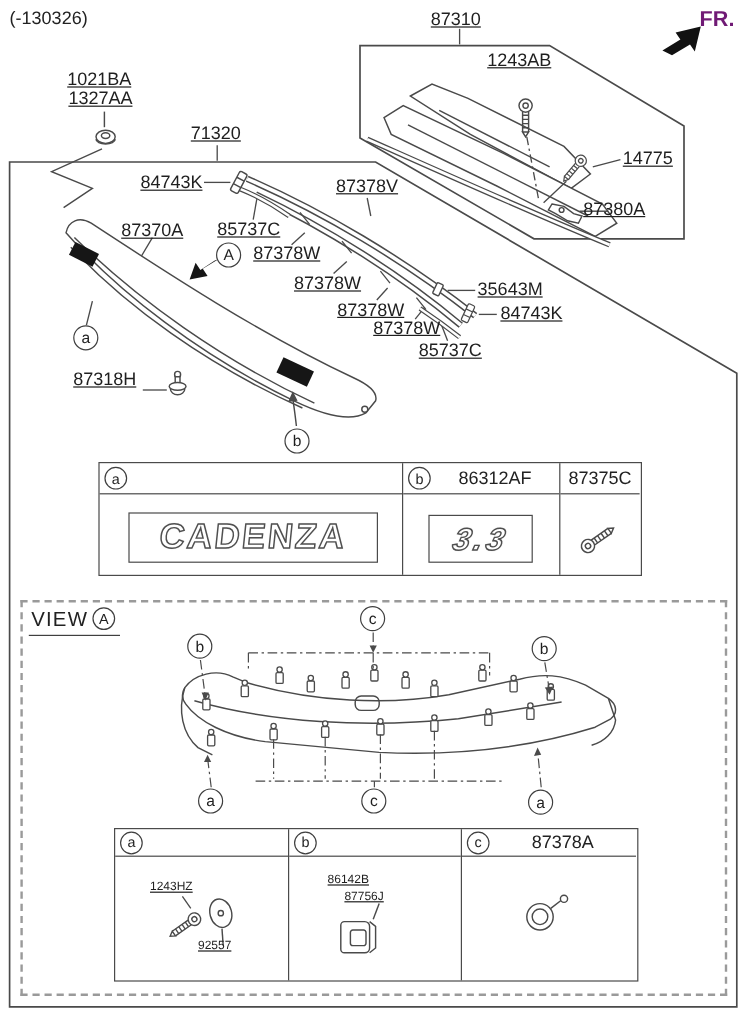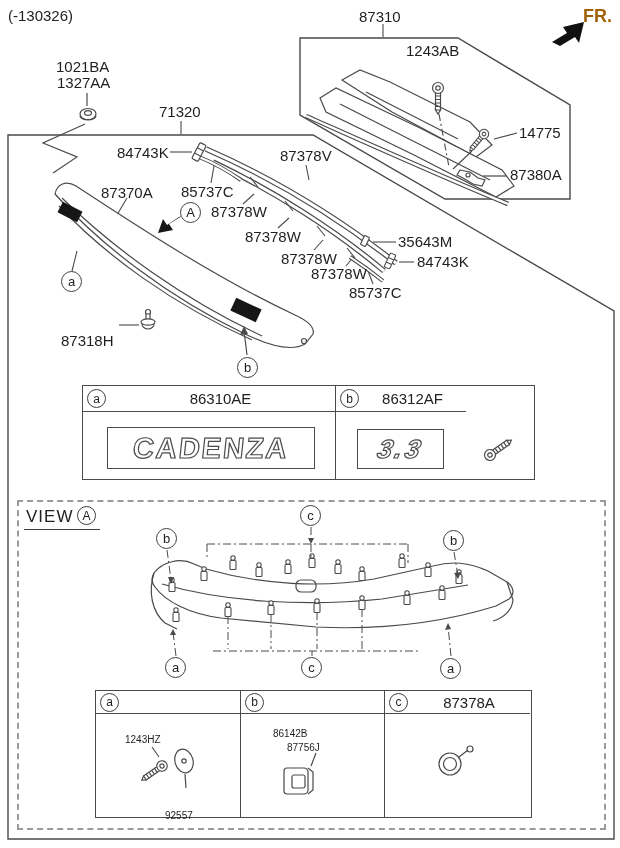--- a/index.html
+++ b/index.html
@@ -1,21 +1,21 @@
 <!DOCTYPE html>
 <html><head>
 <meta charset="utf-8">
 <style>
   html,body{margin:0;padding:0;background:#fff;}
   .stage{position:relative;width:620px;height:848px;background:#fff;overflow:hidden;
          font-family:"Liberation Sans",sans-serif;color:#222;}
   svg{position:absolute;left:0;top:0;}
-  .lbl{position:absolute;font-size:15px;line-height:16px;white-space:nowrap;color:#1f1f1f;}
+  .lbl{position:absolute;font-size:15px;line-height:16px;white-space:nowrap;color:#1f1f1f;text-decoration:underline;}
   .lbl.small{font-size:10px;}
-  .fr{position:absolute;left:583px;top:6px;font-size:18px;font-weight:bold;color:#a16207;}
+  .fr{position:absolute;left:583px;top:6px;font-size:18px;font-weight:bold;color:#701a75;}
   .rev{position:absolute;left:8px;top:7px;font-size:15px;}
   .circ{position:absolute;width:21px;height:21px;border:1.4px solid #3f3f3f;border-radius:50%;
         background:#fff;display:flex;align-items:center;justify-content:center;
         font-size:13px;color:#1f1f1f;box-sizing:border-box;}
   .circ.sm{width:19px;height:19px;font-size:12px;}
   .dashedbox{position:absolute;left:17px;top:500px;width:589px;height:330px;
              border:2px dashed #9a9a9a;box-sizing:border-box;background:transparent;}
   .viewlabel{position:absolute;left:26px;top:507px;font-size:17px;letter-spacing:1px;}
   .viewline{position:absolute;left:24px;top:529px;width:76px;border-top:1.4px solid #3f3f3f;}
   
@@ -226,63 +226,68 @@
     <g>
       <use href="#screwV" transform="translate(490,455) rotate(-125)"></use>
     </g>
   </svg>
 
   <div class="rev">(-130326)</div>
   <div class="fr">FR.</div>
   <div class="lbl" style="left:359px;top:9px">87310</div>
   <div class="lbl" style="left:406px;top:43px">1243AB</div>
   <div class="lbl" style="left:519px;top:125px">14775</div>
-  <div class="lbl" style="left:510px;top:167px">87380A</div>
+  <div class="lbl" style="left:486px;top:167px">87380A</div>
   <div class="lbl" style="left:56px;top:59px">1021BA</div>
   <div class="lbl" style="left:57px;top:75px">1327AA</div>
   <div class="lbl" style="left:159px;top:104px">71320</div>
   <div class="lbl" style="left:117px;top:145px">84743K</div>
   <div class="lbl" style="left:280px;top:148px">87378V</div>
   <div class="lbl" style="left:101px;top:185px">87370A</div>
   <div class="lbl" style="left:181px;top:184px">85737C</div>
   <div class="lbl" style="left:211px;top:204px">87378W</div>
   <div class="lbl" style="left:245px;top:229px">87378W</div>
   <div class="lbl" style="left:281px;top:251px">87378W</div>
   <div class="lbl" style="left:311px;top:266px">87378W</div>
   <div class="lbl" style="left:398px;top:234px">35643M</div>
   <div class="lbl" style="left:417px;top:254px">84743K</div>
   <div class="lbl" style="left:349px;top:285px">85737C</div>
-  <div class="lbl" style="left:61px;top:333px">87318H</div>
+  <div class="lbl" style="left:61px;top:309px">87318H</div>
 
   <div class="circ" style="left:61px;top:271px">a</div>
   <div class="circ" style="left:237px;top:357px">b</div>
   <div class="circ" style="left:180px;top:202px">A</div>
 
   <div class="tbl" style="left:82px;top:385px;width:453px;height:95px">
     <div class="col" style="width:252px">
       <div class="hdr">
         <div class="circ sm" style="position:relative">a</div>
-        <div class="pn">86310AE</div>
       </div>
       <div class="bodycell">
         <div class="embox" style="left:24px;top:15px;width:208px;height:42px">
           <span class="emtext cad">CADENZA</span>
         </div>
       </div>
     </div>
     <div class="col" style="width:131px">
       <div class="hdr">
         <div class="circ sm" style="position:relative">b</div>
         <div class="pn">86312AF</div>
       </div>
       <div class="bodycell">
         <div class="embox" style="left:21px;top:17px;width:87px;height:40px">
           <span class="emtext v33">3.3</span>
         </div>
       </div>
+    </div>
+    <div class="col" style="width:67px">
+      <div class="hdr">
+        <div class="pn">87375C</div>
+      </div>
+      <div class="bodycell"></div>
     </div>
   </div>
 
   <div class="dashedbox"></div>
   <div class="viewlabel">VIEW</div>
   <div class="circ sm" style="left:77px;top:506px">A</div>
   <div class="viewline"></div>
 
   <div class="circ" style="left:156px;top:528px">b</div>
   <div class="circ" style="left:300px;top:505px">c</div>
@@ -291,21 +296,21 @@
   <div class="circ" style="left:301px;top:657px">c</div>
   <div class="circ" style="left:440px;top:658px">a</div>
 
   <div class="tbl" style="left:95px;top:690px;width:437px;height:128px">
     <div class="col" style="width:144px">
       <div class="hdr" style="height:23px">
         <div class="circ sm" style="position:relative">a</div>
       </div>
       <div class="bodycell">
         <div class="lbl small" style="left:29px;top:18px">1243HZ</div>
-        <div class="lbl small" style="left:69px;top:94px">92557</div>
+        <div class="lbl small" style="left:69px;top:67px">92557</div>
       </div>
     </div>
     <div class="col" style="width:144px">
       <div class="hdr" style="height:23px">
         <div class="circ sm" style="position:relative">b</div>
       </div>
       <div class="bodycell">
         <div class="lbl small" style="left:32px;top:12px">86142B</div>
         <div class="lbl small" style="left:46px;top:26px">87756J</div>
       </div>

